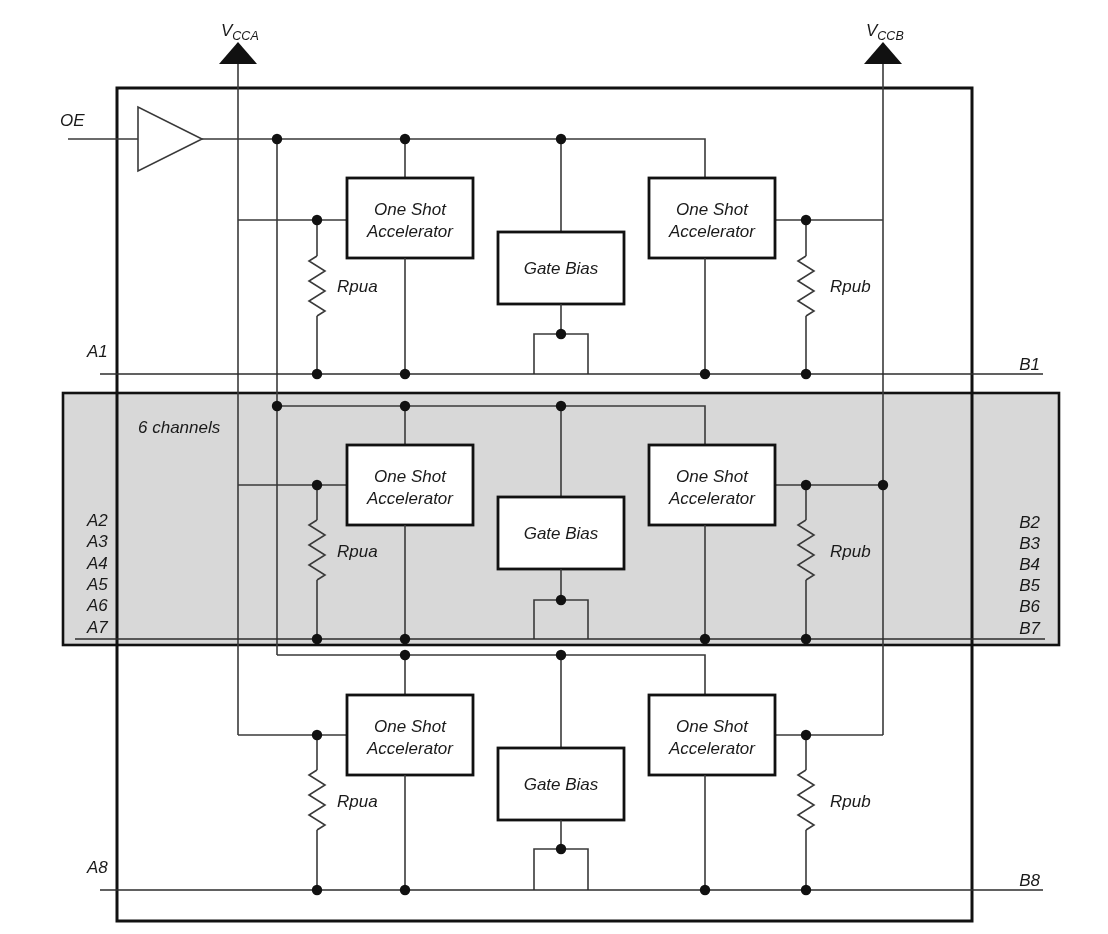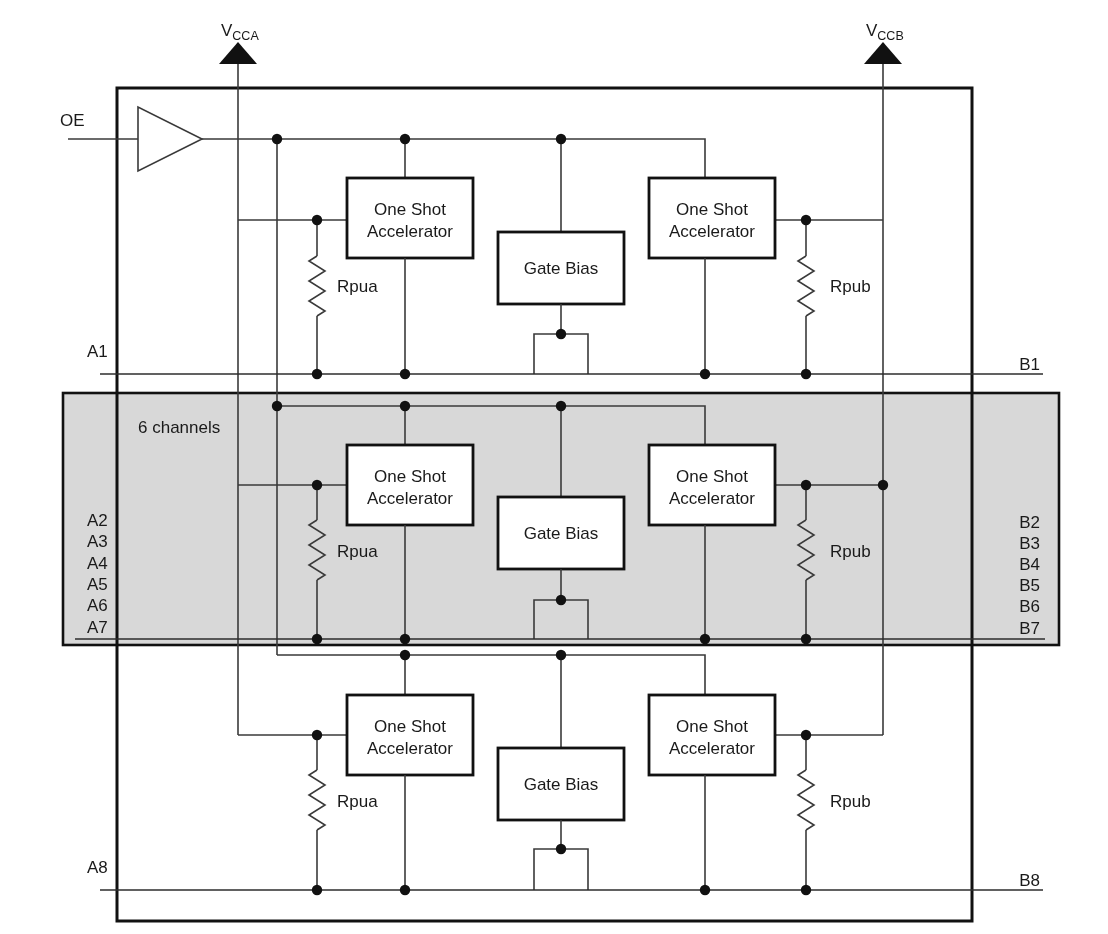--- a/index.html
+++ b/index.html
@@ -1,16 +1,16 @@
 <!DOCTYPE html>
 <html><head>
 <meta charset="utf-8">
 <style>
   html,body{margin:0;padding:0;background:#ffffff;}
-  .stage{position:relative;width:1108px;height:934px;background:#ffffff;}
+  .stage{position:relative;width:1108px;height:934px;background:#ffffff;font-style:italic;}
   svg text{font-family:"Liberation Sans","DejaVu Sans",sans-serif;fill:#1a1a1a;}
   .lbl{font-size:17px;}
   .sub{font-size:12.5px;}
   .thin{stroke:#3a3a3a;stroke-width:1.6;fill:none;}
   .chan{stroke:#2d2d2d;stroke-width:1.5;fill:none;}
   .boxline{stroke:#111111;stroke-width:2.8;fill:#ffffff;}
   .outer{stroke:#111111;stroke-width:3;fill:none;}
   .band{stroke:#111111;stroke-width:2.6;fill:#d8d8d8;}
   .dot{fill:#111111;}
   .tri{fill:#111111;stroke:none;}

